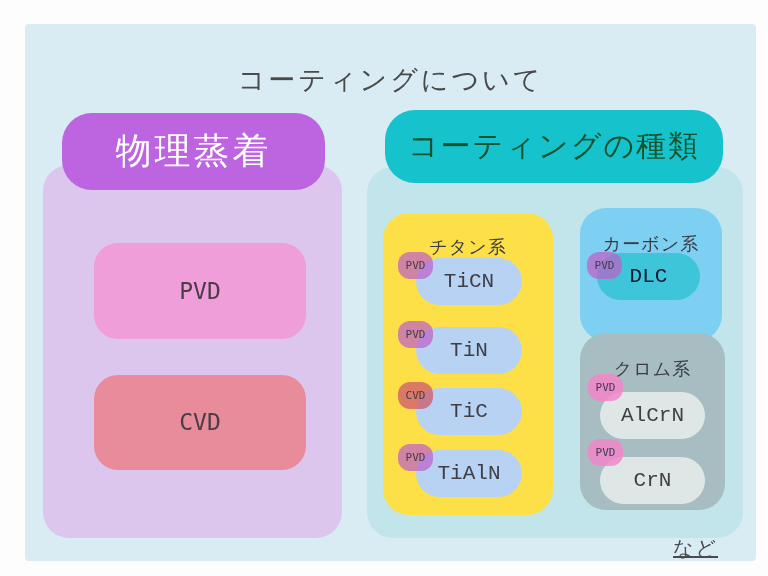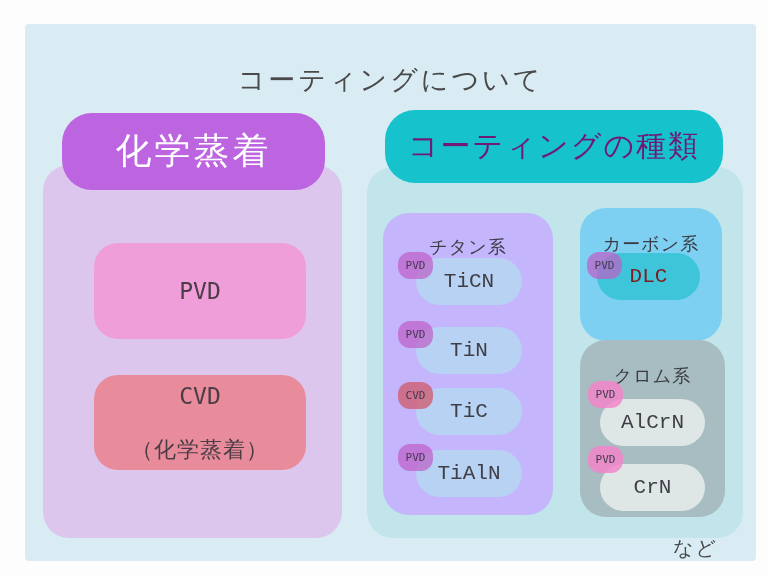--- a/index.html
+++ b/index.html
@@ -43,43 +43,43 @@
   .box-cvd { top:351px; height:95px; background:#e88c9c; }
   
   .types-panel {
     left:342px; top:143px; width:376px; height:371px;
     background:#c1e5ea; border-radius:26px;
   }
   .types-header {
     left:360px; top:86px; width:338px; height:73px;
     background:#16c3cd; border-radius:30px;
     display:flex; align-items:center; justify-content:center;
-    color:#701a75; font-size:30px; letter-spacing:2px;
+    color:#14532d; font-size:30px; letter-spacing:2px;
   }
   .group { border-radius:26px; }
-  .group-titanium { left:358px; top:189px; width:170px; height:302px; background:#c4b5fd; }
+  .group-titanium { left:358px; top:189px; width:170px; height:302px; background:#fde047; }
   .group-carbon   { left:555px; top:184px; width:142px; height:133px; background:#7ed0f3; }
-  .group-chrome   { left:555px; top:316px; width:145px; height:177px; background:#a7bdc2; }
+  .group-chrome   { left:555px; top:309px; width:145px; height:177px; background:#a7bdc2; }
   .group-title {
     position:absolute; left:0; right:0; text-align:center;
     font-size:18px; letter-spacing:1px; color:#3c3c44;
   }
   .group-titanium .group-title { top:12px; }
   .group-carbon .group-title { top:14px; }
   .group-chrome .group-title { top:14px; }
   .pill-row { position:absolute; }
   .pill {
     position:absolute; left:0; top:0; width:100%; height:100%;
     border-radius:24px;
     display:flex; align-items:center; justify-content:center;
     font-family:Liberation Mono, monospace;
     font-size:21px; color:#3f3e46;
   }
   .group-titanium .pill { background:#b7d2f2; }
-  .group-carbon .pill { background:#3ec5da; color:#7f1d1d; }
+  .group-carbon .pill { background:#3ec5da; color:#0f172a; }
   .group-chrome .pill { background:#dfe7e6;margin-top:14px; }
   .badge {
     position:absolute; width:35px; height:27px; border-radius:12px;
     display:flex; align-items:center; justify-content:center;
     font-family:"DejaVu Sans Mono","Liberation Mono",monospace;
     font-size:11px; color:#433a4e; z-index:2;
   }
   .badge-purple { background:rgba(190,95,200,0.72); }
   .badge-rose   { background:rgba(208,92,110,0.78); }
   .badge-pink   { background:rgba(245,130,200,0.82); }
@@ -88,41 +88,40 @@
   .ti-row .badge { left:-18px; top:-6px; }
   .ti-0 { top:45px; } .ti-1 { top:114px; } .ti-2 { top:175px; } .ti-3 { top:237px; }
   
   .ca-row { left:17px; top:45px; width:103px; height:47px; }
   .ca-row .badge { left:-10px; top:-1px; }
   
   .cr-row { left:20px; width:105px; height:47px; }
   .cr-row .badge { left:-12px; top:-4px; }
   .cr-0 { top:45px; } .cr-1 { top:110px; }
   .footnote {
-    right:28px; top:501px; font-size:20px; letter-spacing:2px; color:#4a4a4a;
+    right:28px; top:501px; font-size:20px; letter-spacing:2px; color:#4a4a4a;text-decoration:underline;
   }
 </style>
 </head>
 <body>
 
 <div class="card">
 
   <div class="abs title">コーティングについて</div>
 
   <div class="abs method-panel"></div>
   <div class="abs method-header">
-    <span>化学蒸着</span>
+    <span>物理蒸着</span>
   </div>
 
   <div class="abs method-box box-pvd">
     <div class="mname">PVD</div>
   </div>
   <div class="abs method-box box-cvd">
     <div class="mname">CVD</div>
-    <div class="mdesc">（化学蒸着）</div>
   </div>
 
   <div class="abs types-panel"></div>
   <div class="abs types-header">
     <span>コーティングの種類</span>
   </div>
 
   <div class="abs group group-titanium">
     <div class="group-title">チタン系</div>
     <div class="pill-row ti-row ti-0">

